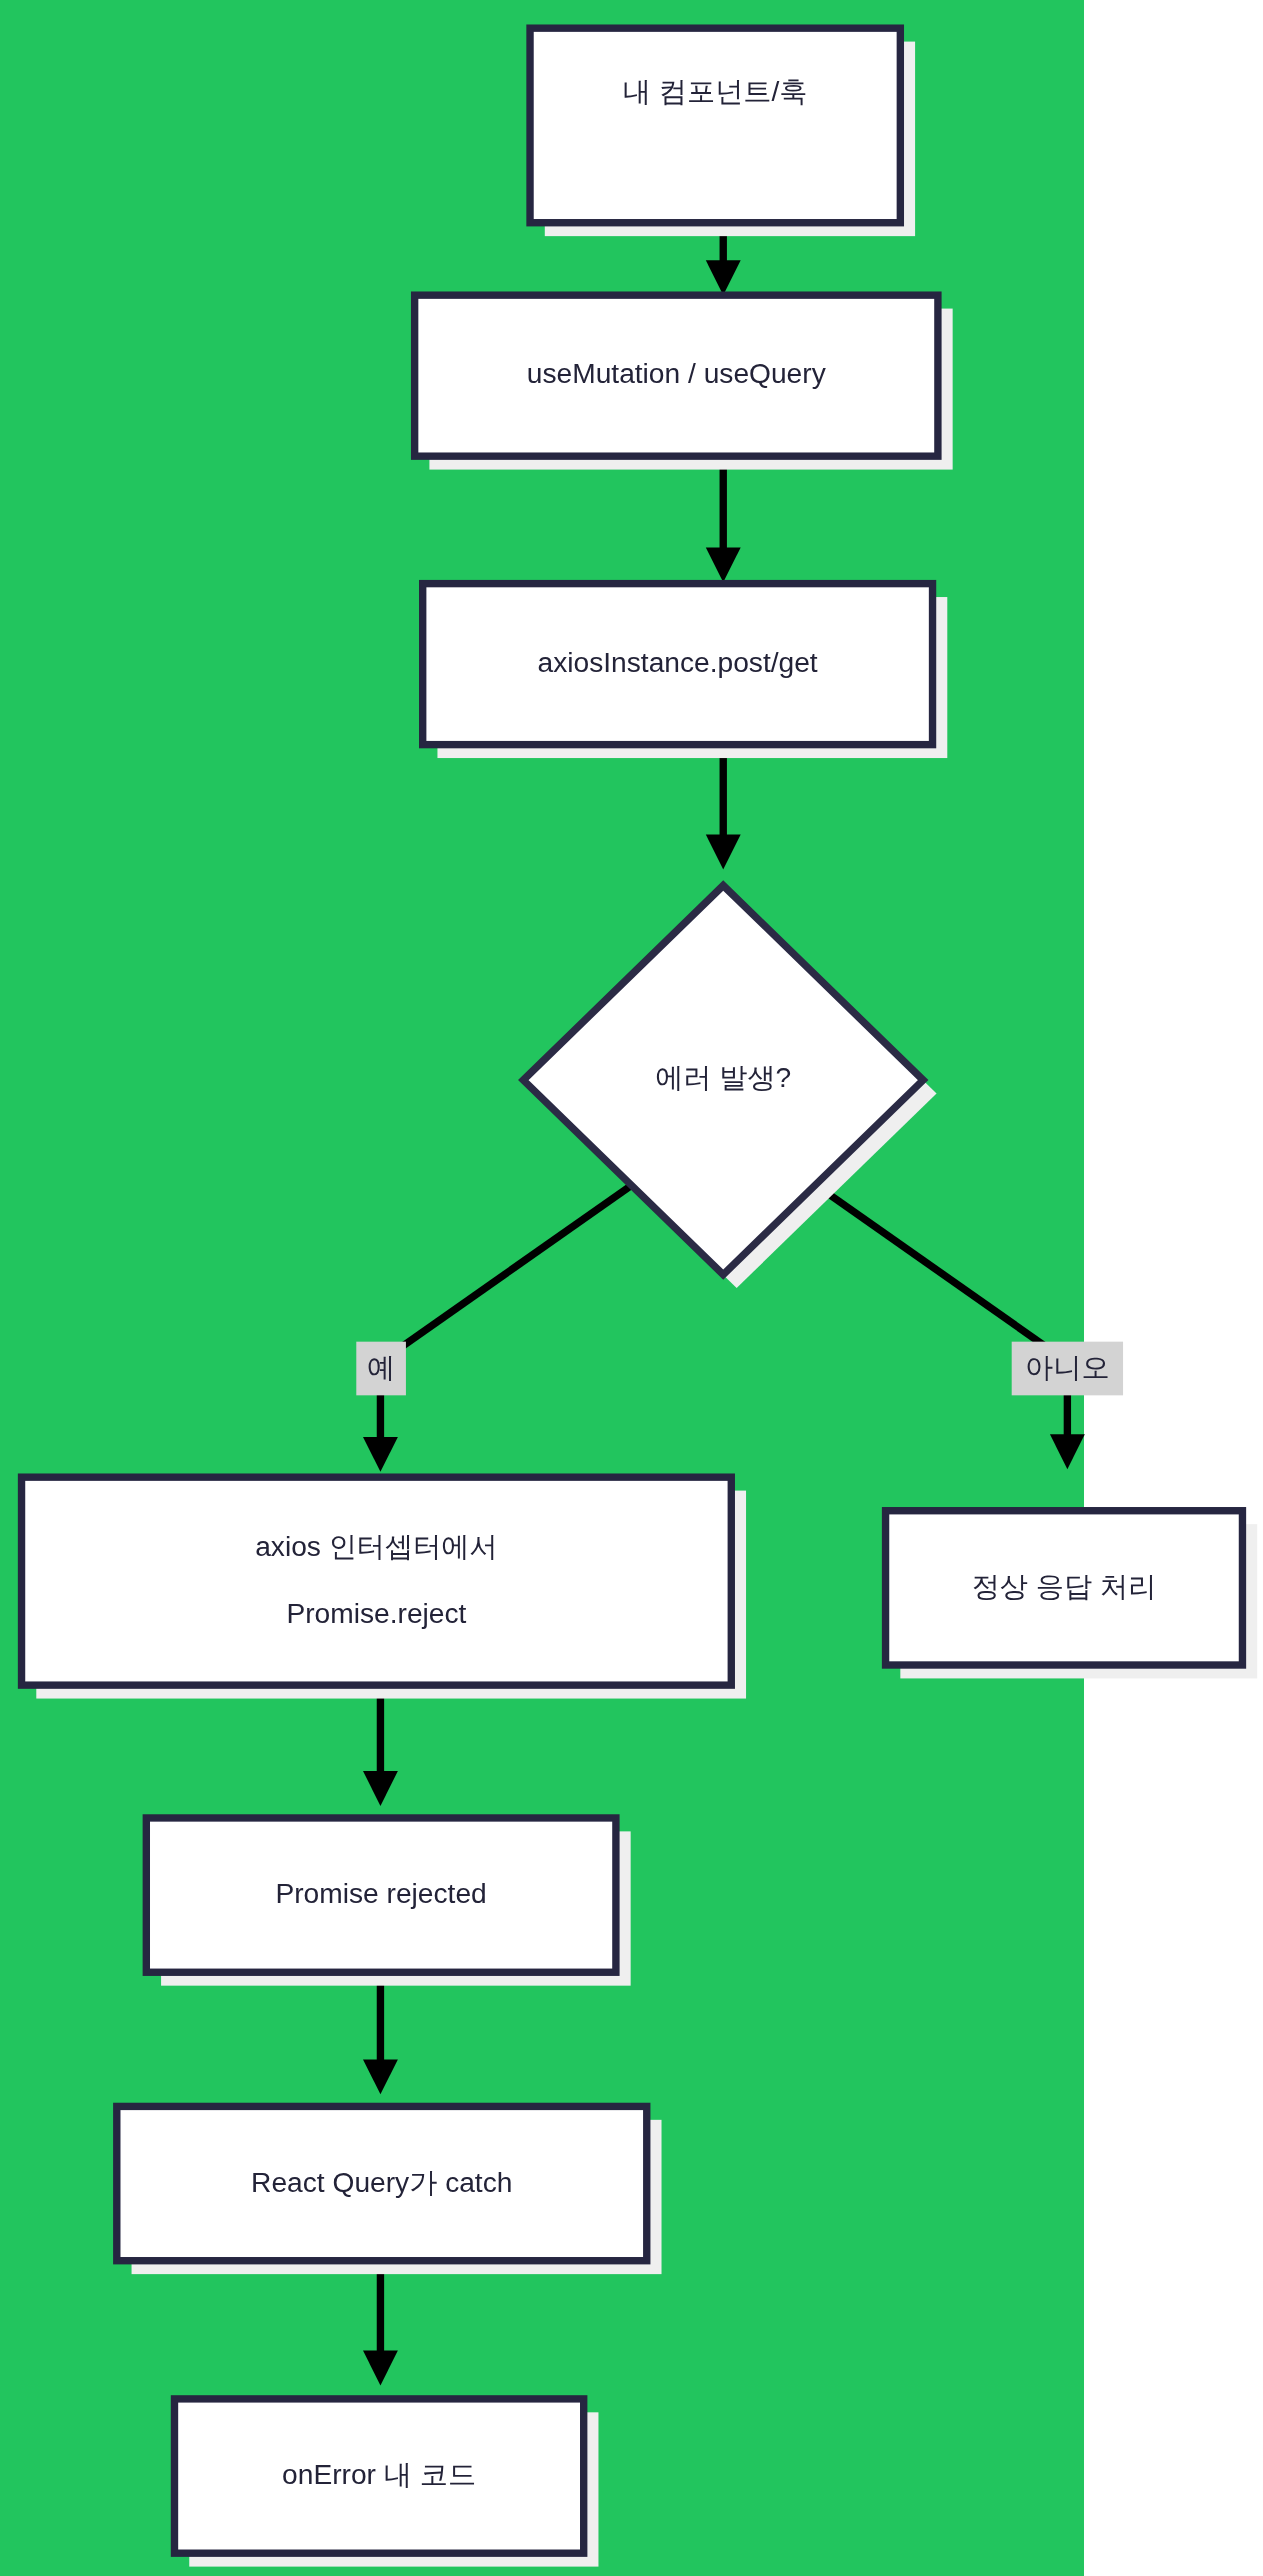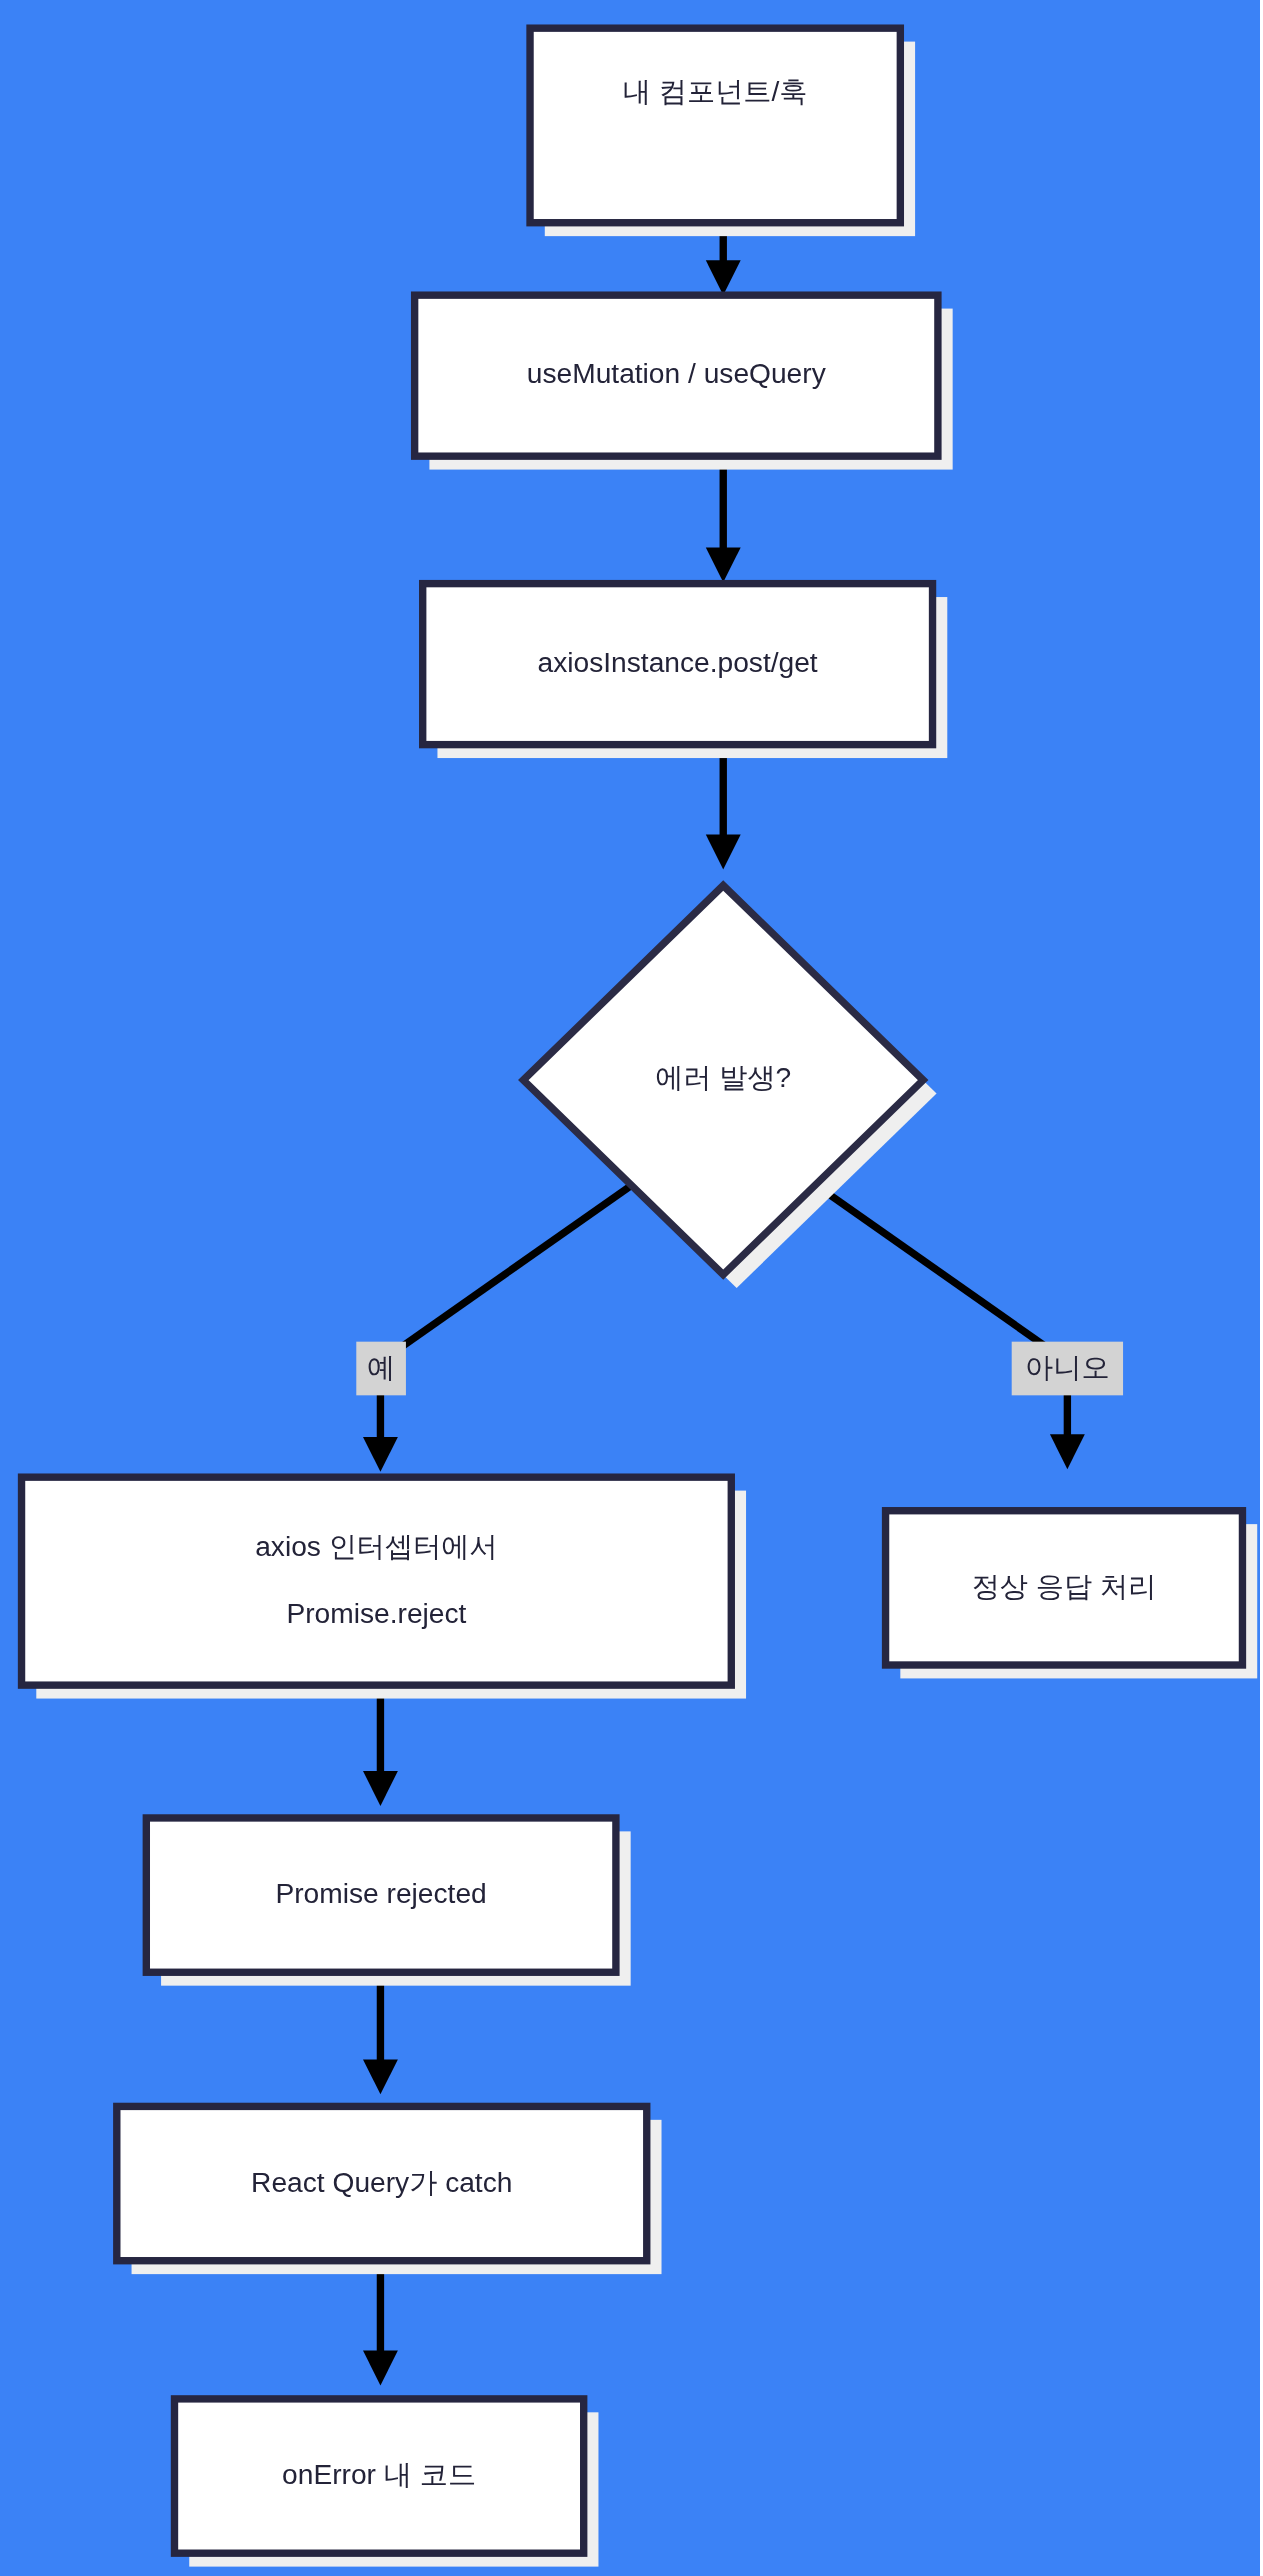--- a/index.html
+++ b/index.html
@@ -8,23 +8,23 @@
     background: #ffffff;
   }
   body {
     width: 1264px;
     height: 2576px;
     font-family: "Liberation Sans", "DejaVu Sans", sans-serif;
     overflow: hidden;
   }
   #flowchart-root {
     position: relative;
-    width: 1260px;
+    width: 1084px;
     height: 2576px;
-    background: #3b82f6;
+    background: #22c55e;
   }
   svg#flow-svg {
     position: absolute;
     top: 0;
     left: 0;
     width: 1264px;
     height: 2576px;
     display: block;
   }
   .node-box-rect {

